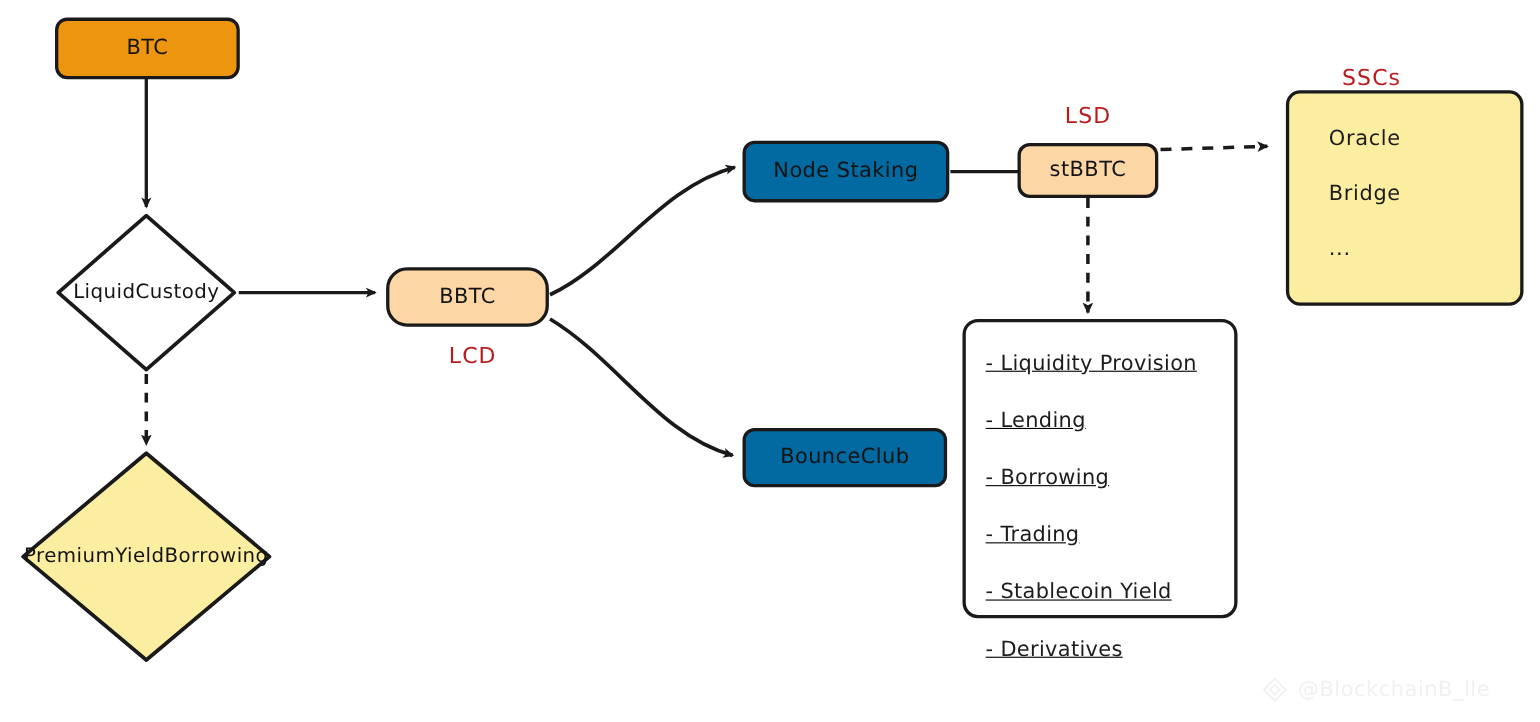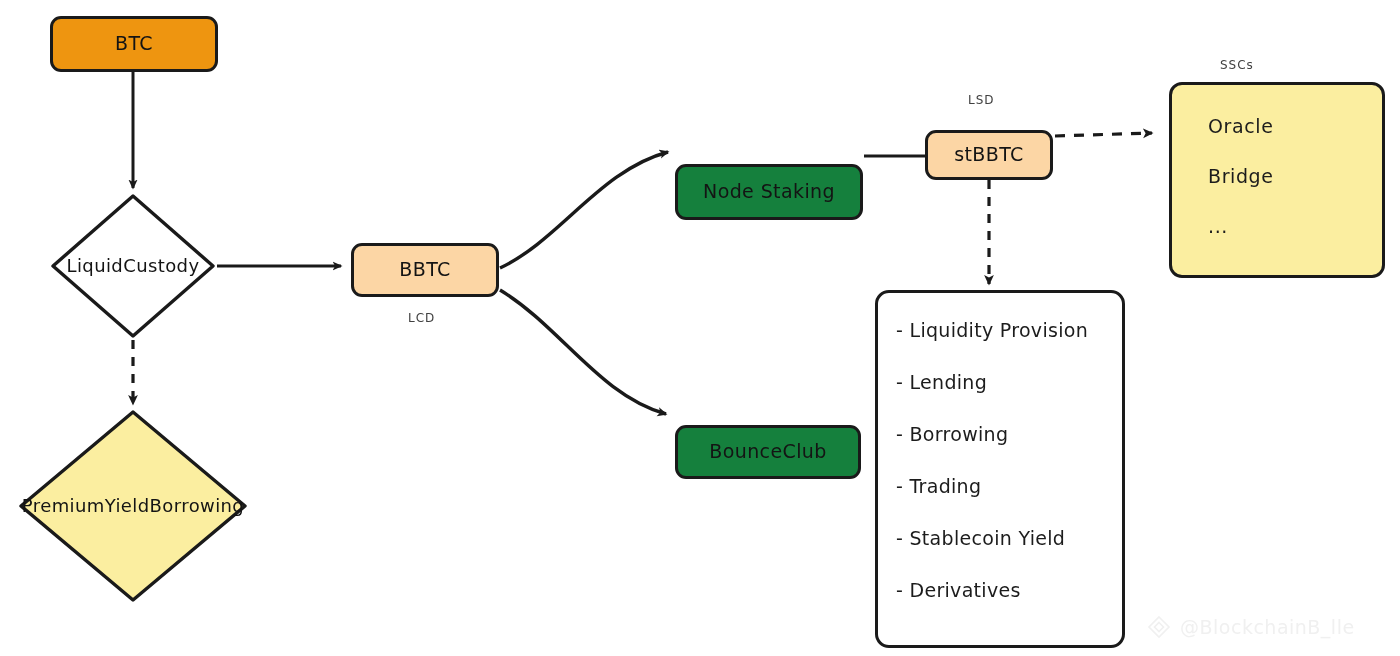--- a/index.html
+++ b/index.html
@@ -49,44 +49,44 @@
     border: 3px solid #1a1a1a;
     border-radius: 11px;
     font-size: 19px;
     line-height: 1.32;
     letter-spacing: 0.4px;
     color: #141414;
     white-space: pre-line;
   }
   .node.orange  { background: #ee9510; }
   .node.peach   { background: #fcd6a5; }
-  .node.yellow  { background: #15803d; margin-top: 36px; }
+  .node.yellow  { background: #0369a1; }
 
   
   .diamond-text {
     position: absolute;
     z-index: 3;
     display: flex;
     flex-direction: row;
     align-items: center;
     justify-content: center;
     text-align: center;
     font-size: 18px;
     line-height: 1.42;
     letter-spacing: 0.4px;
     color: #141414;
     pointer-events: none;
   }
 
   .side-label {
     position: absolute;
     z-index: 3;
-    font-size: 12px;
+    font-size: 20px;
     letter-spacing: 1px;
-    color: #404040;
+    color: #b91c1c;
     white-space: nowrap;
   }
 
   
   .list-card {
     position: absolute;
     z-index: 2;
     box-sizing: border-box;
     background: #ffffff;
     border: 3px solid #1a1a1a;
@@ -189,41 +189,41 @@
     <span>Liquid</span>
     <span>Custody</span>
   </div>
 
   <div class="diamond-text" style="left:33px; top:458px; width:200px; height:96px;">
     <span>Premium</span>
     <span>Yield</span>
     <span>Borrowing</span>
   </div>
 
-  <div class="node peach" style="left:351px; top:243px; width:148px; height:54px;">BBTC</div>
+  <div class="node peach" style="left:351px; top:243px; width:148px; height:54px;border-radius:19px;">BBTC</div>
 
   <span class="side-label" style="left:408px; top:311px;">LCD</span>
 
   <div class="node yellow" style="left:675px; top:128px; width:188px; height:56px;">Node Staking</div>
 
   <div class="node peach" style="left:925px; top:130px; width:128px; height:50px;">stBBTC</div>
 
   <span class="side-label" style="left:968px; top:93px;">LSD</span>
 
   <div class="node yellow" style="left:675px; top:389px; width:186px; height:54px;">BounceClub</div>
 
   <span class="side-label" style="left:1220px; top:58px;">SSCs</span>
 
   <div class="ssc-card" style="left:1169px; top:82px; width:216px; height:196px;">
     <span class="ssc-item">Oracle</span>
     <span class="ssc-item">Bridge</span>
     <span class="ssc-item">...</span>
   </div>
 
-  <div class="list-card" style="left:875px; top:290px; width:250px; height:358px;">
+  <div class="list-card" style="left:875px; top:290px; width:250px; height:272px;text-decoration:underline;">
     <span class="list-item">- Liquidity Provision</span>
     <span class="list-item">- Lending</span>
     <span class="list-item">- Borrowing</span>
     <span class="list-item">- Trading</span>
     <span class="list-item">- Stablecoin Yield</span>
     <span class="list-item">- Derivatives</span>
   </div>
 
   <div class="watermark" style="left:1146px; top:614px;">
     <span class="wm-mark">

